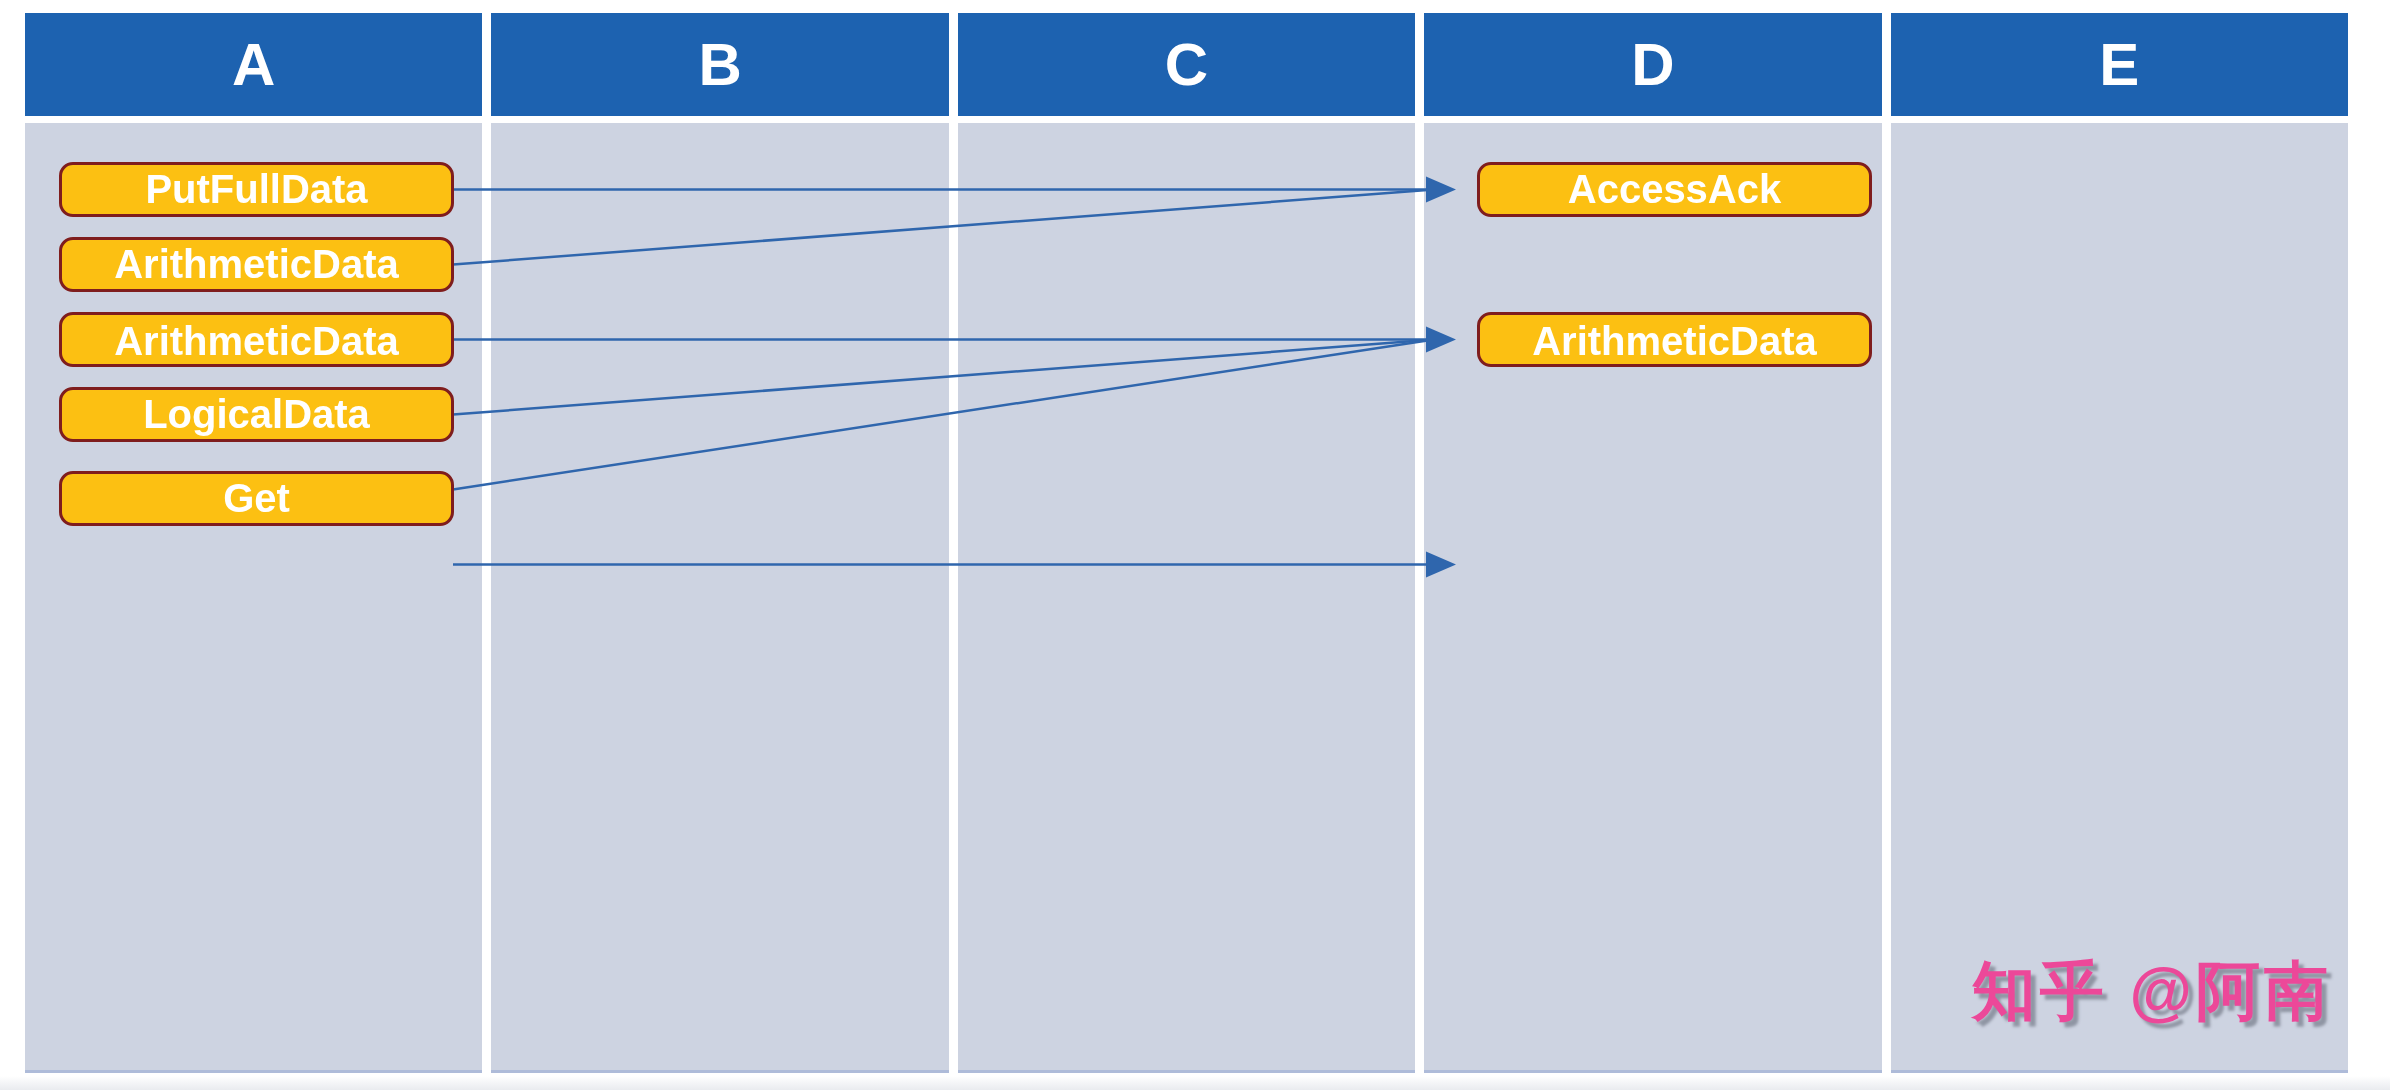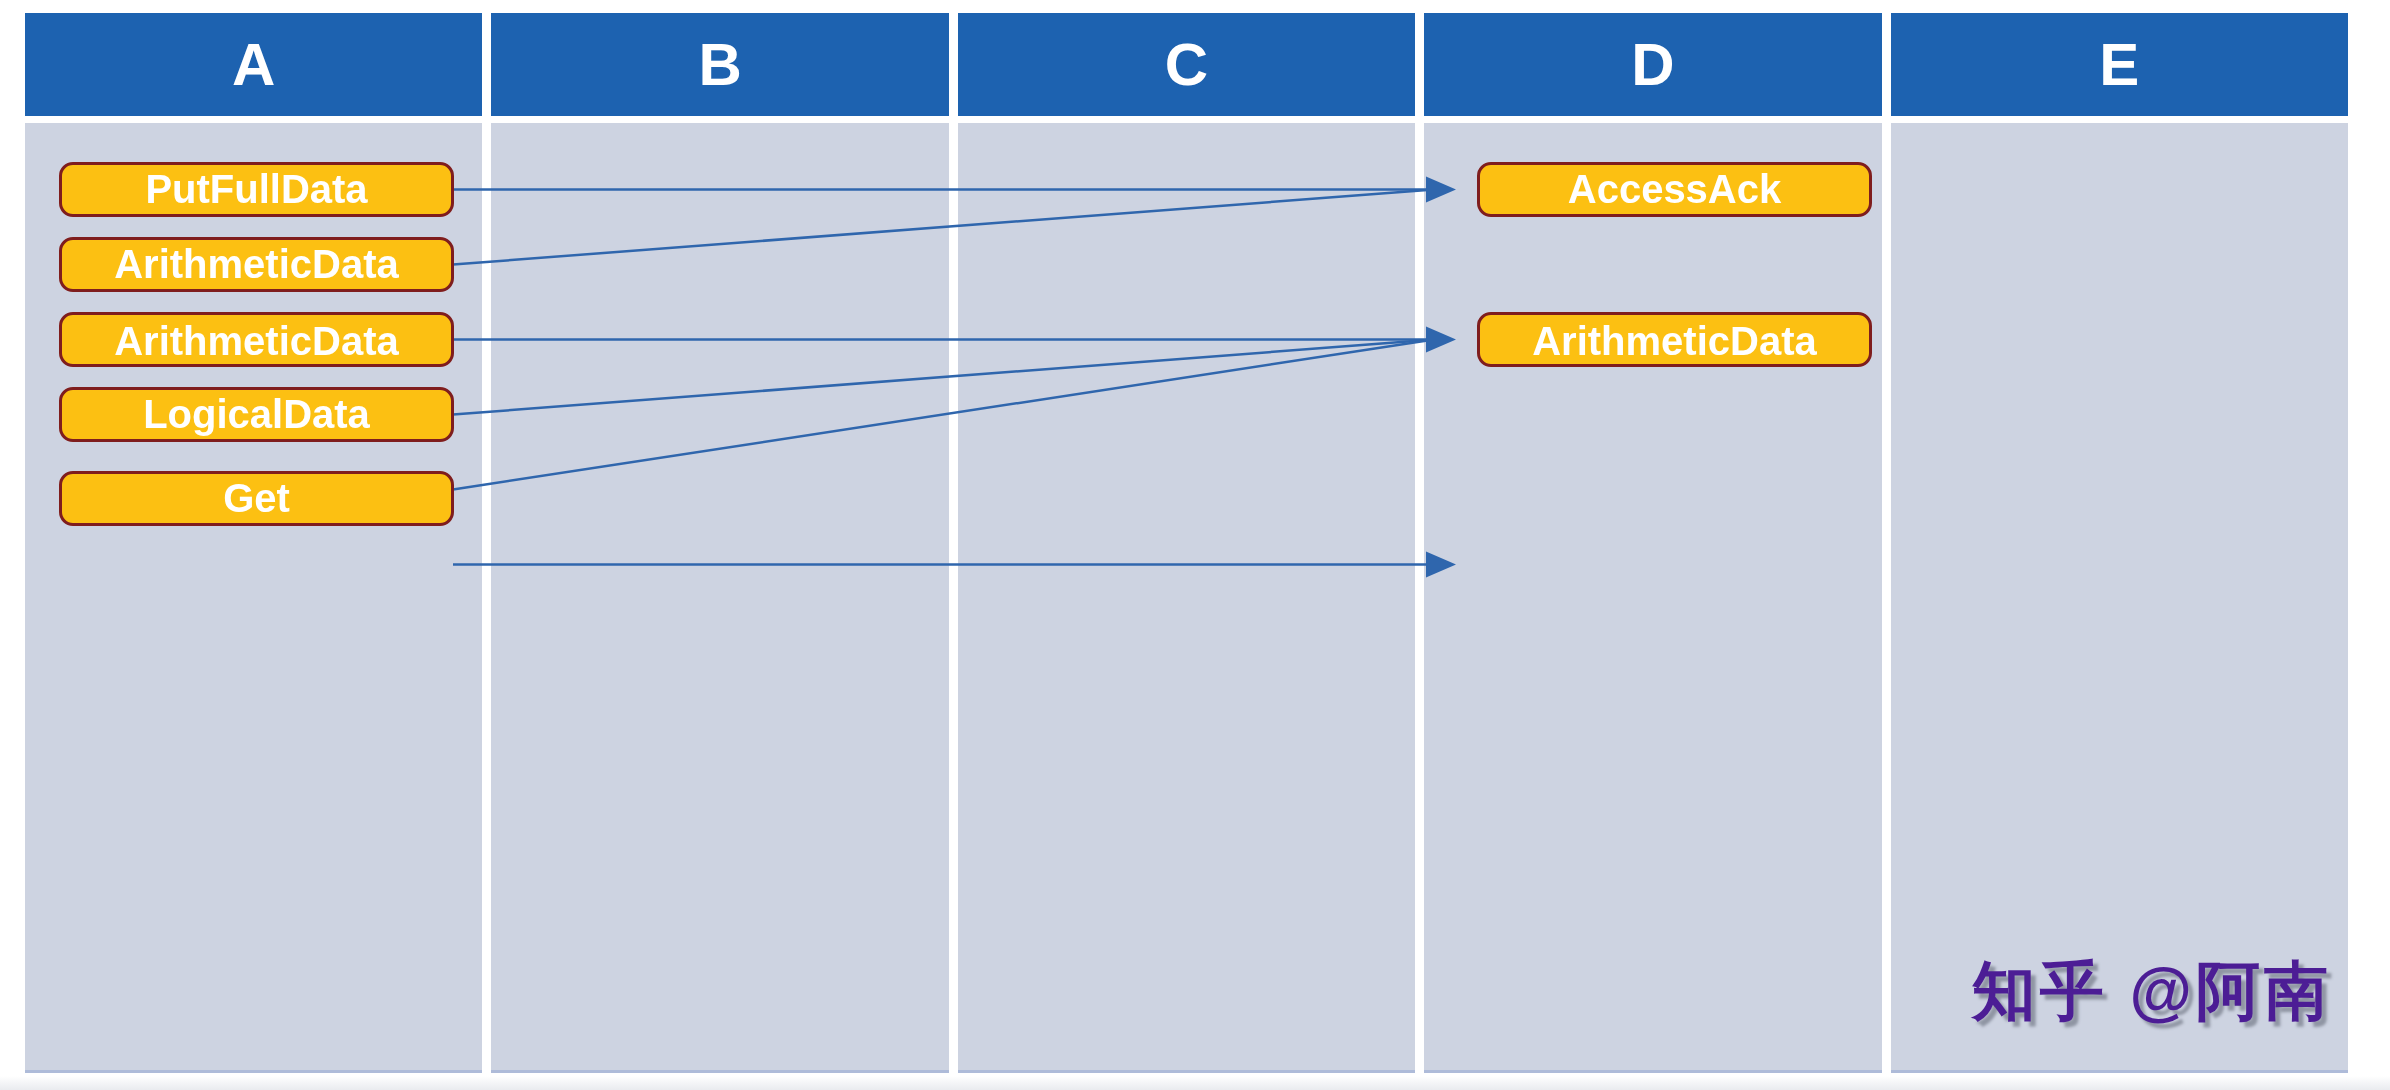--- a/index.html
+++ b/index.html
@@ -67,21 +67,21 @@
   .arrows {
     position: absolute;
     left: 0; top: 0;
     width: 2390px; height: 1090px;
     pointer-events: none;
   }
   
   .watermark {
     position: absolute;
     right: 58px; top: 948px;
-    color: #4c1d95;
+    color: #ec4899;
     font-size: 64px; font-weight: 700;
     letter-spacing: 4px;
     text-shadow: 5px 5px 3px #8f95a3;
     white-space: nowrap;
   }
 </style>
 </head>
 <body>
 
 <div class="stage">

